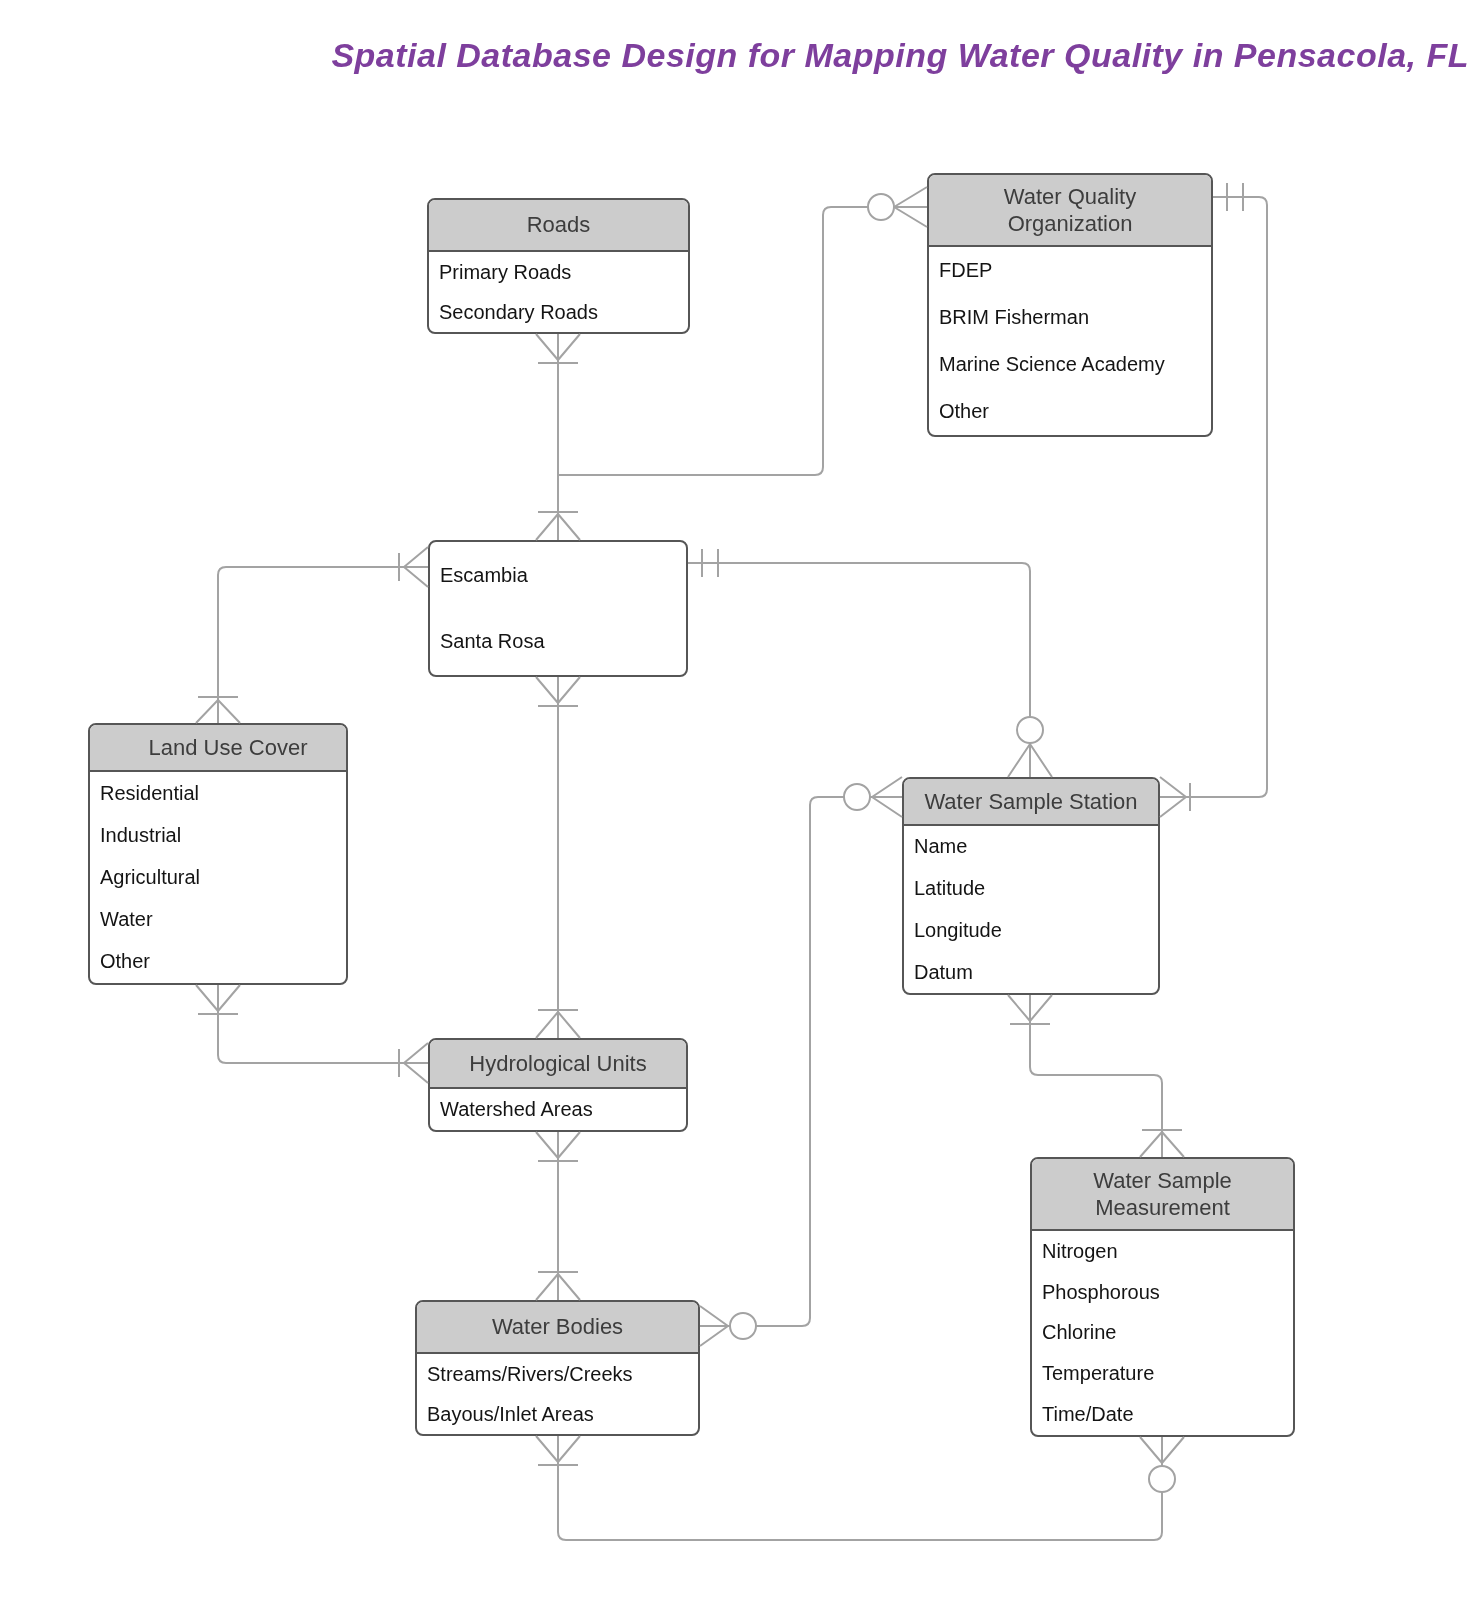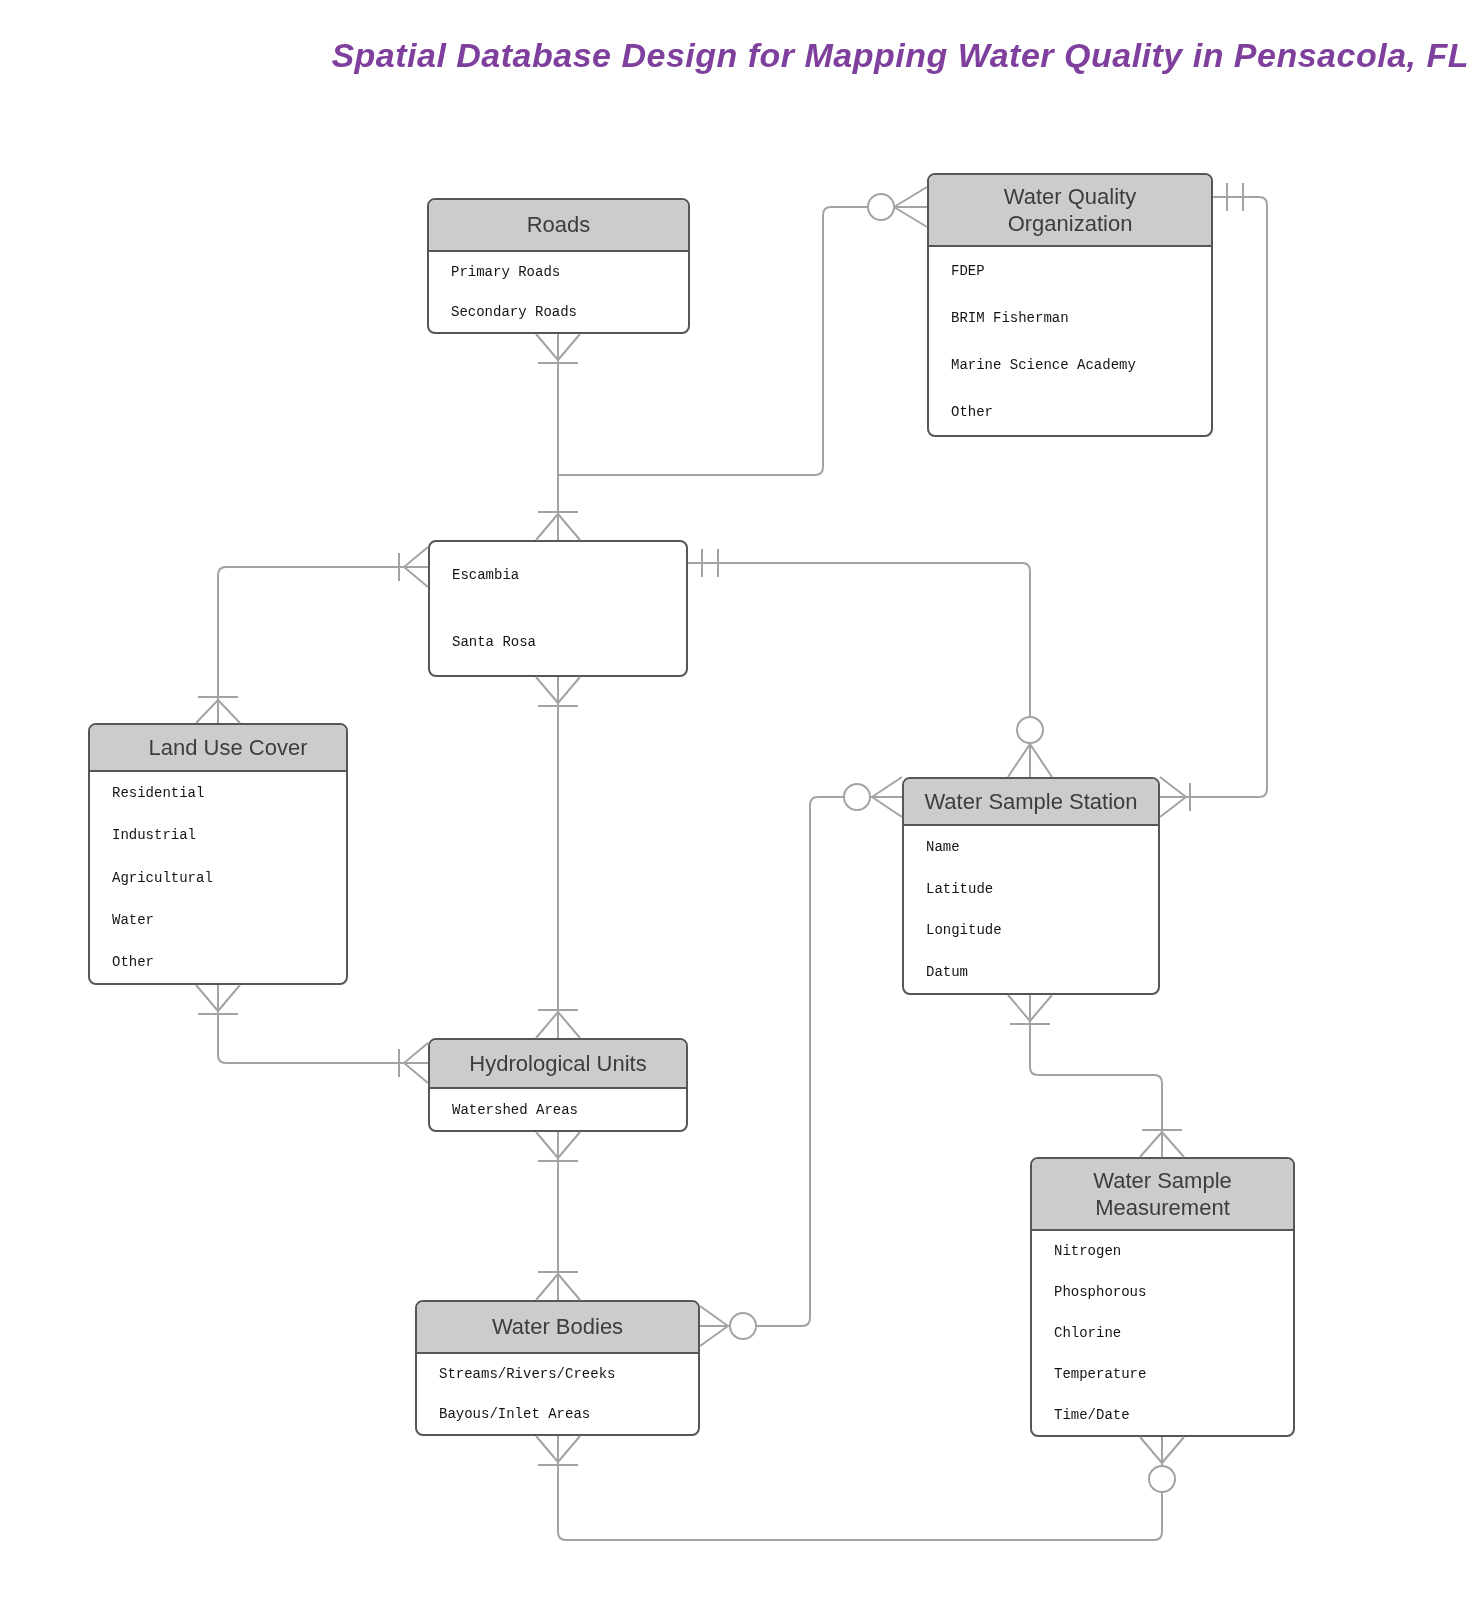--- a/index.html
+++ b/index.html
@@ -16,22 +16,22 @@
     box-sizing:border-box;display:flex;flex-direction:column;
   }
   .entity-header{
     background:#cccccc;border-bottom:2px solid #565656;border-radius:6px 6px 0 0;
     display:flex;align-items:center;justify-content:center;text-align:center;
     color:#3d3d3d;font-size:22px;line-height:1.25;flex:0 0 auto;
   }
   .hdr2 .entity-header span{max-width:185px;display:inline-block;}
   .entity-body{flex:1 1 auto;display:flex;flex-direction:column;}
   .attr-row{
-    flex:1 1 0;display:flex;align-items:center;padding-left:22px;
-    color:#141414;font-size:14px;white-space:nowrap;font-family:Liberation Mono, monospace;
+    flex:1 1 0;display:flex;align-items:center;padding-left:10px;
+    color:#141414;font-size:20px;white-space:nowrap;
   }
   #wires{position:absolute;left:0;top:0;pointer-events:none;}
   #wires path{fill:none;stroke:#a3a3a3;stroke-width:2;stroke-linecap:butt;}
   #wires circle{fill:#ffffff;stroke:#a3a3a3;stroke-width:2;}
 </style>
 </head>
 <body>
 
 <div id="canvas">
 

